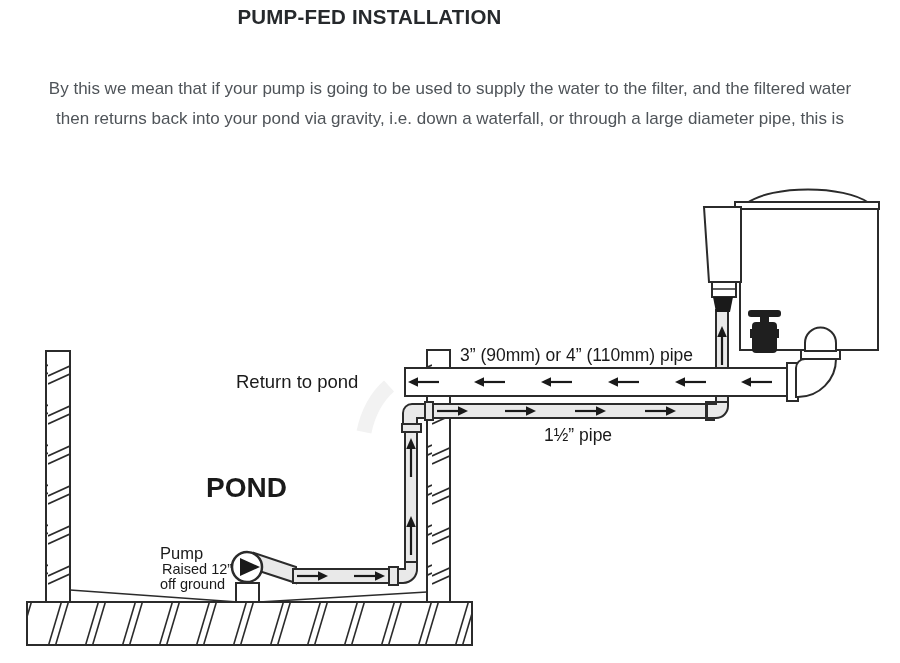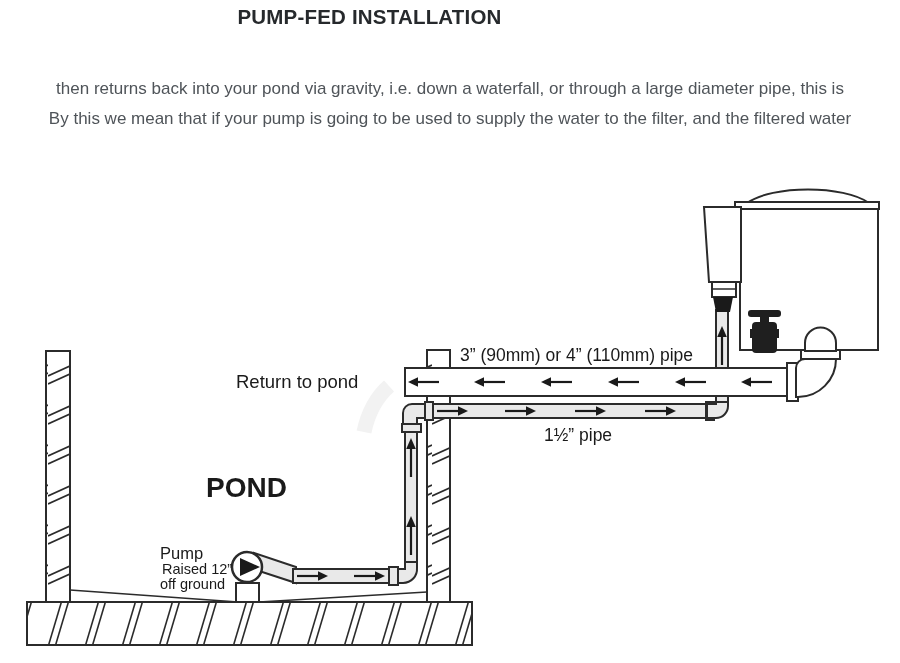--- a/index.html
+++ b/index.html
@@ -14,22 +14,22 @@
   .diagram{position:absolute;top:0;left:0;}
 </style>
 </head>
 <body>
 
 <div class="page">
 
   <div class="title">PUMP-FED INSTALLATION</div>
 
   <div class="intro">
+    <div>By this we mean that if your pump is going to be used to supply the water to the filter, and the filtered water</div>
     <div>then returns back into your pond via gravity, i.e. down a waterfall, or through a large diameter pipe, this is</div>
-    <div>By this we mean that if your pump is going to be used to supply the water to the filter, and the filtered water</div>
   </div>
 
   <svg class="diagram" width="900" height="663" viewBox="0 0 900 663">
     <defs>
       <pattern id="wallHatch" patternUnits="userSpaceOnUse" width="24" height="40">
         <line x1="0" y1="16" x2="24" y2="5" stroke="#2b2b2b" stroke-width="1.6"></line>
         <line x1="0" y1="24" x2="24" y2="13" stroke="#2b2b2b" stroke-width="1.6"></line>
       </pattern>
       <pattern id="groundHatch" patternUnits="userSpaceOnUse" width="37" height="43">
         <line x1="25" y1="-2" x2="11" y2="45" stroke="#2b2b2b" stroke-width="1.6"></line>

